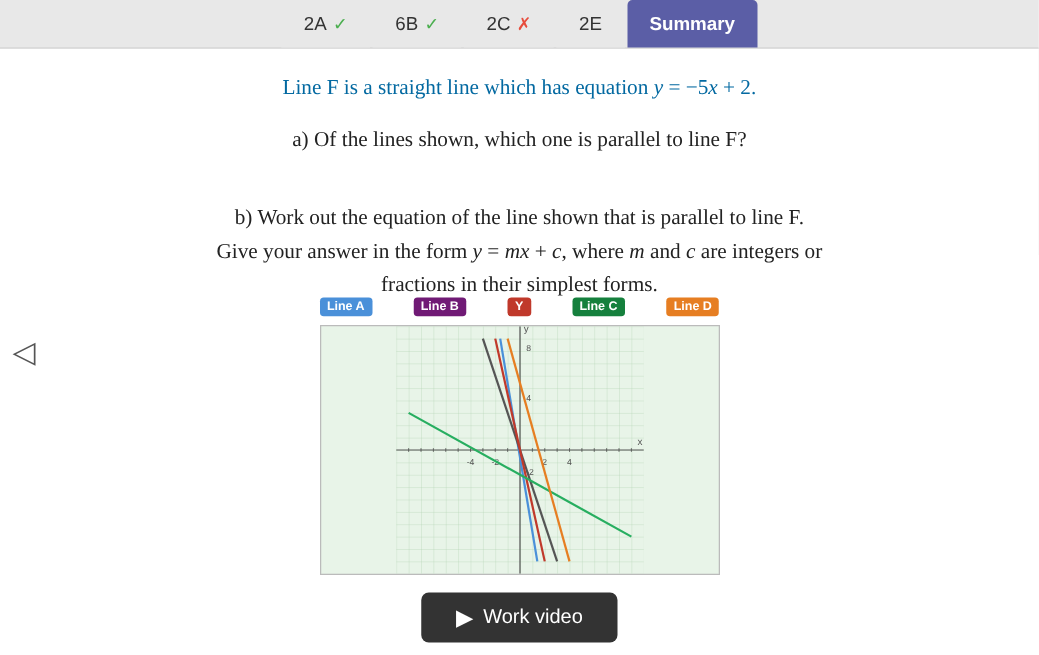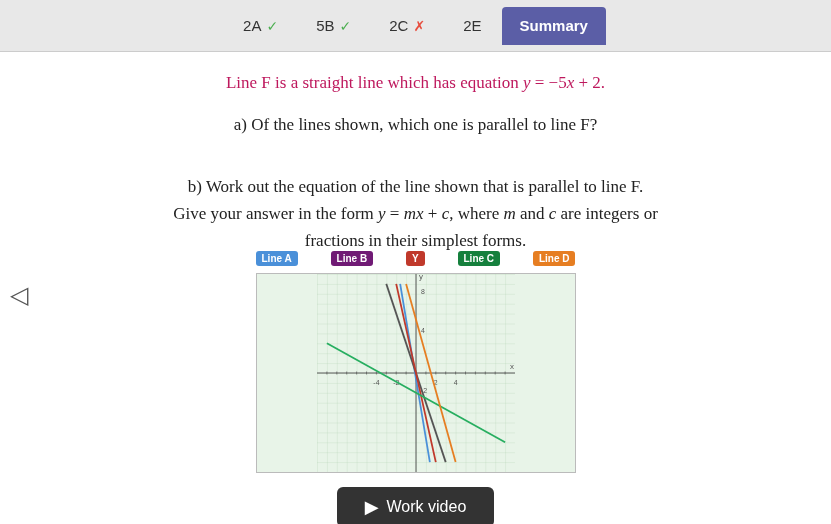--- a/index.html
+++ b/index.html
@@ -13,21 +13,21 @@
     }
 
     
     .tab-bar {
       display: flex;
       align-items: center;
       justify-content: center;
       background: #e8e8e8;
       border-bottom: 1px solid #ccc;
       padding: 0;
-      height: 52px;
+      height: 39px;
       gap: 2px;
     }
     .tab {
       padding: 8px 18px;
       font-size: 15px;
       font-weight: 500;
       font-family: Arial, sans-serif;
       cursor: pointer;
       border-radius: 4px 4px 0 0;
       display: flex;
@@ -64,21 +64,21 @@
       padding: 18px 40px 10px 40px;
       background: #fff;
       min-height: calc(524px - 38px);
       position: relative;
     }
 
     .intro-text {
       font-size: 17px;
       text-align: center;
       margin-bottom: 16px;
-      color: #be185d;
+      color: #0369a1;
       line-height: 1.5;
     }
 
     .question {
       font-size: 17px;
       text-align: center;
       margin-bottom: 14px;
       color: #222;
       line-height: 1.5;
     }
@@ -171,21 +171,21 @@
   </style>
 </head>
 <body>
 
 <div class="tab-bar">
   <div class="tab completed">
     <span>2A</span>
     <span class="check">✓</span>
   </div>
   <div class="tab completed">
-    <span>5B</span>
+    <span>6B</span>
     <span class="check">✓</span>
   </div>
   <div class="tab wrong">
     <span>2C</span>
     <span class="cross">✗</span>
   </div>
   <div class="tab">
     <span>2E</span>
   </div>
   <div class="tab active">

